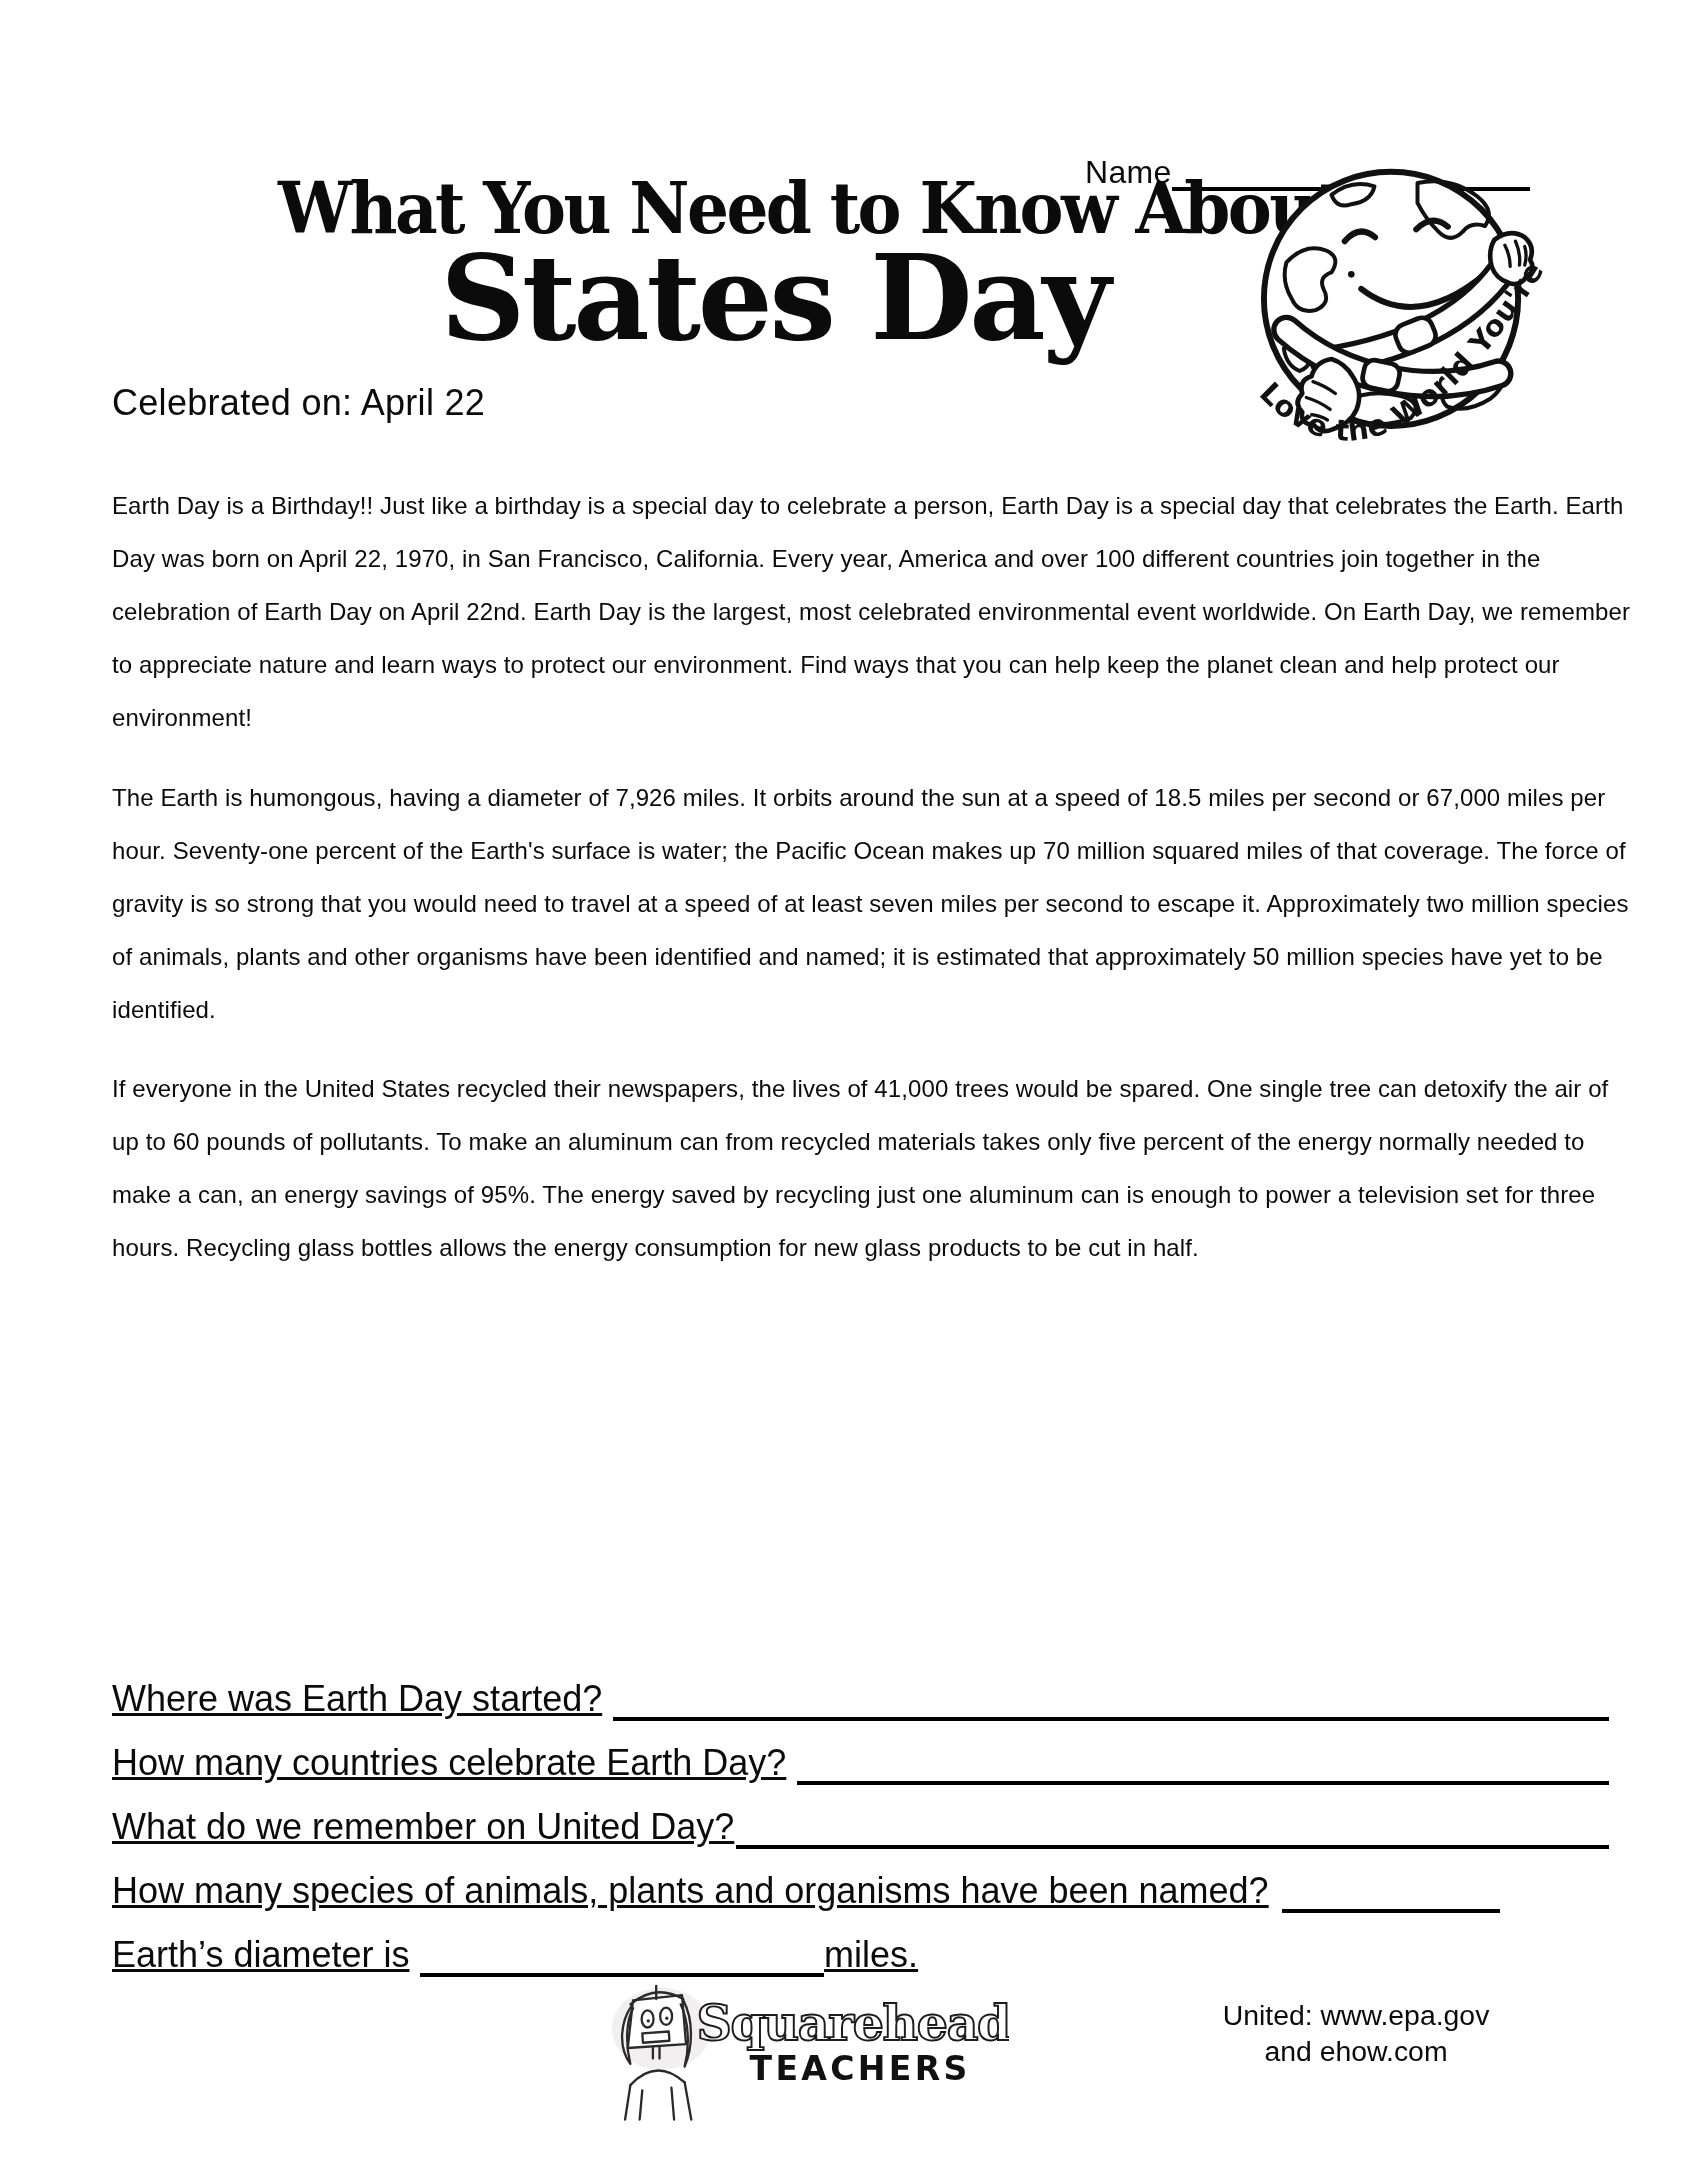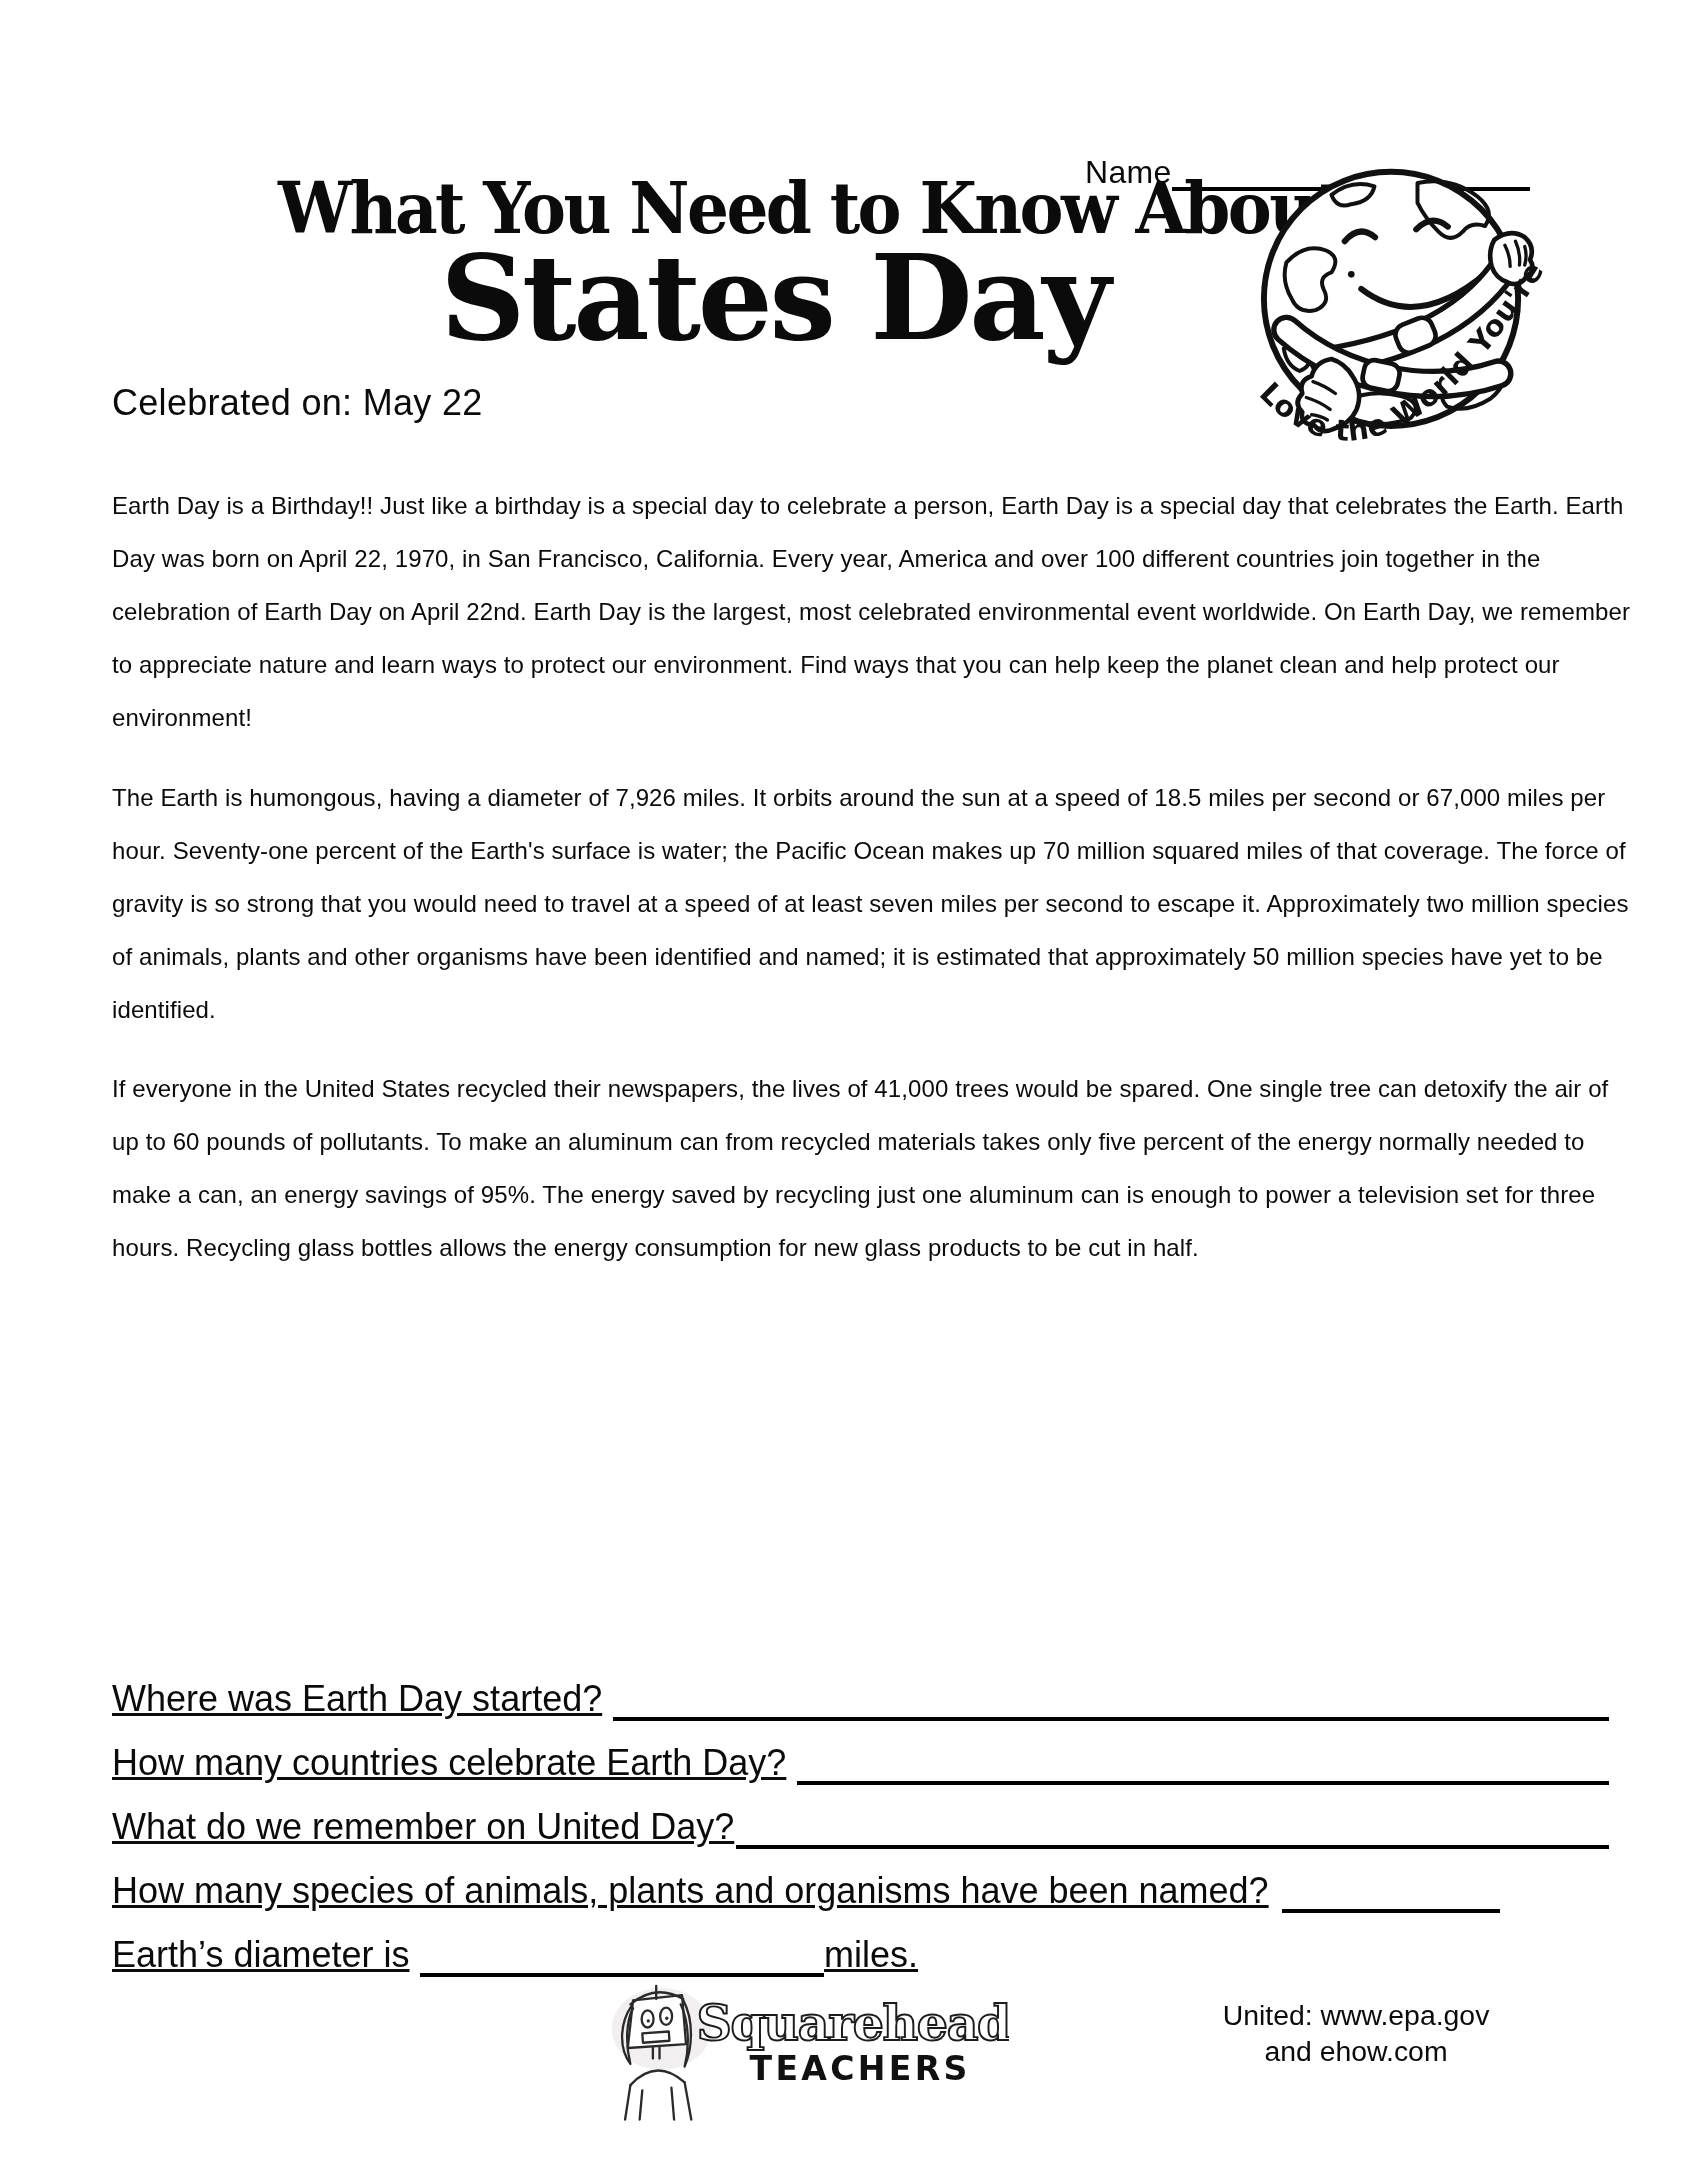--- a/index.html
+++ b/index.html
@@ -116,21 +116,21 @@
 
       <defs>
         <path id="capArc" d="M 8,348 Q 200,560 455,140"></path>
       </defs>
       <text font-family="DejaVu Sans" ,sans-serif="" font-size="44" font-weight="bold" fill="#111" letter-spacing="1">
         <textPath href="#capArc" startOffset="2">Love the World You're On. . .</textPath>
       </text>
     </svg>
   </div>
 
-  <div class="celebrated">Celebrated on: May 22</div>
+  <div class="celebrated">Celebrated on: April 22</div>
 
   <div class="content">
     <p>Earth Day is a Birthday!! Just like a birthday is a special day to celebrate a person, Earth Day is a special day that celebrates the Earth. Earth Day was born on April 22, 1970, in San Francisco, California. Every year, America and over 100 different countries join together in the celebration of Earth Day on April 22nd. Earth Day is the largest, most celebrated environmental event worldwide. On Earth Day, we remember to appreciate nature and learn ways to protect our environment. Find ways that you can help keep the planet clean and help protect our environment!</p>
     <p>The Earth is humongous, having a diameter of 7,926 miles. It orbits around the sun at a speed of 18.5 miles per second or 67,000 miles per hour. Seventy-one percent of the Earth's surface is water; the Pacific Ocean makes up 70 million squared miles of that coverage. The force of gravity is so strong that you would need to travel at a speed of at least seven miles per second to escape it. Approximately two million species of animals, plants and other organisms have been identified and named; it is estimated that approximately 50 million species have yet to be identified.</p>
     <p>If everyone in the United States recycled their newspapers, the lives of 41,000 trees would be spared. One single tree can detoxify the air of up to 60 pounds of pollutants. To make an aluminum can from recycled materials takes only five percent of the energy normally needed to make a can, an energy savings of 95%. The energy saved by recycling just one aluminum can is enough to power a television set for three hours. Recycling glass bottles allows the energy consumption for new glass products to be cut in half.</p>
   </div>
 
   <div class="questions">
     <div class="q-row">
       <span class="q-label">Where was Earth Day started?</span>

